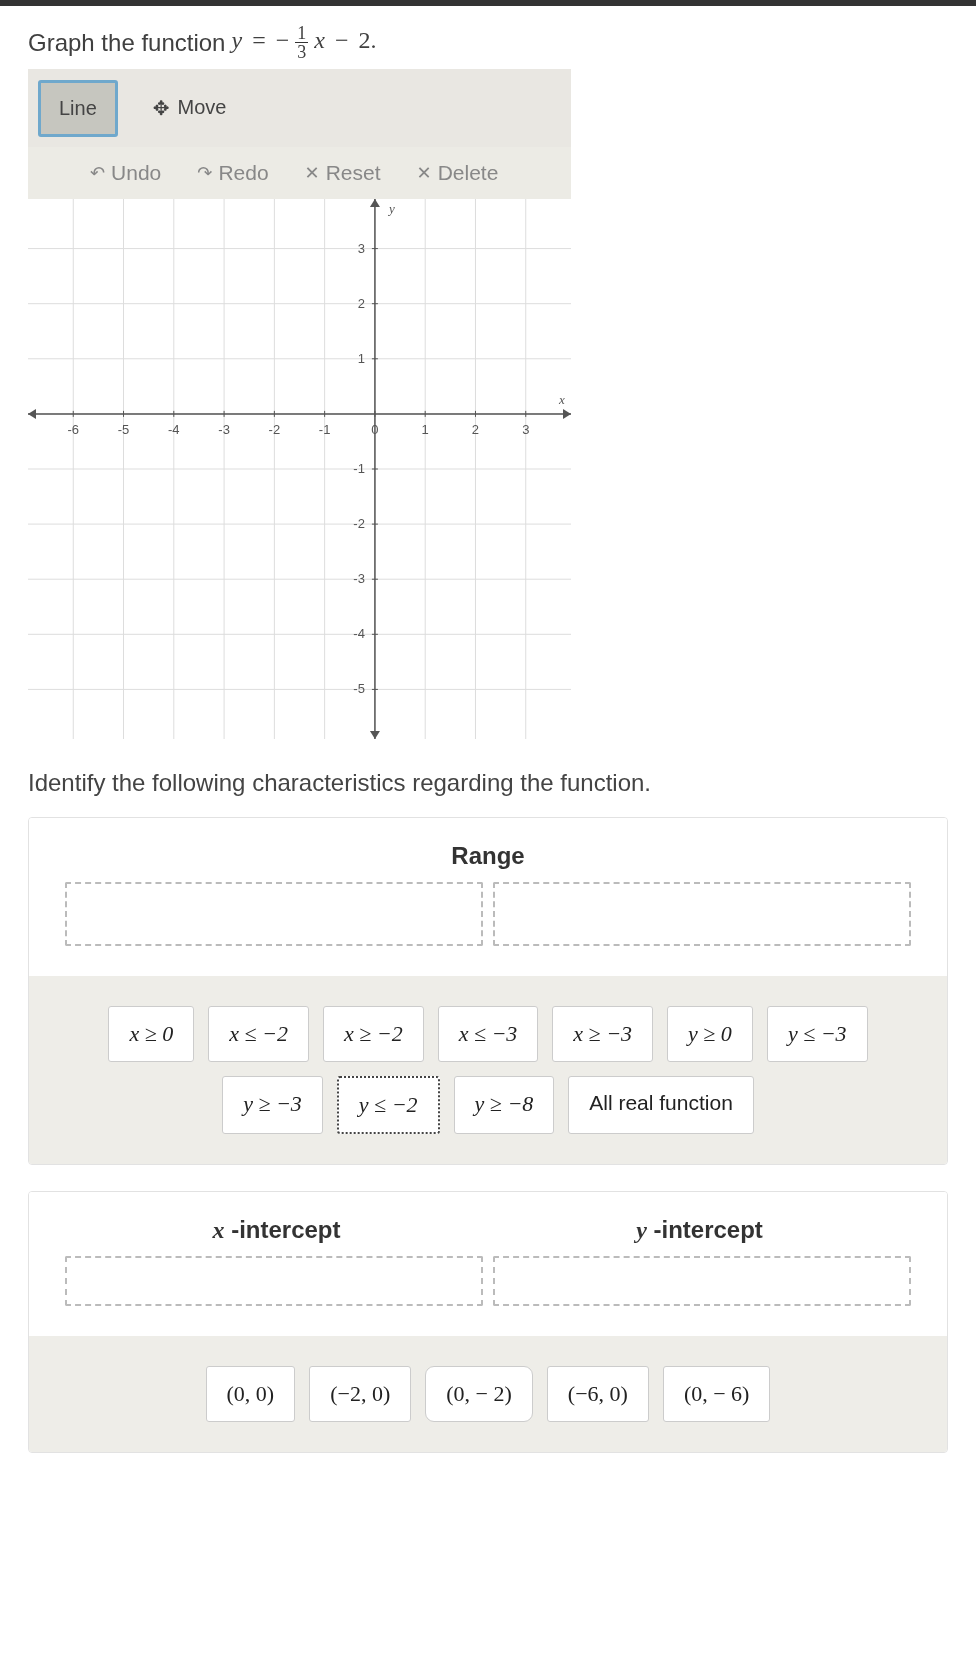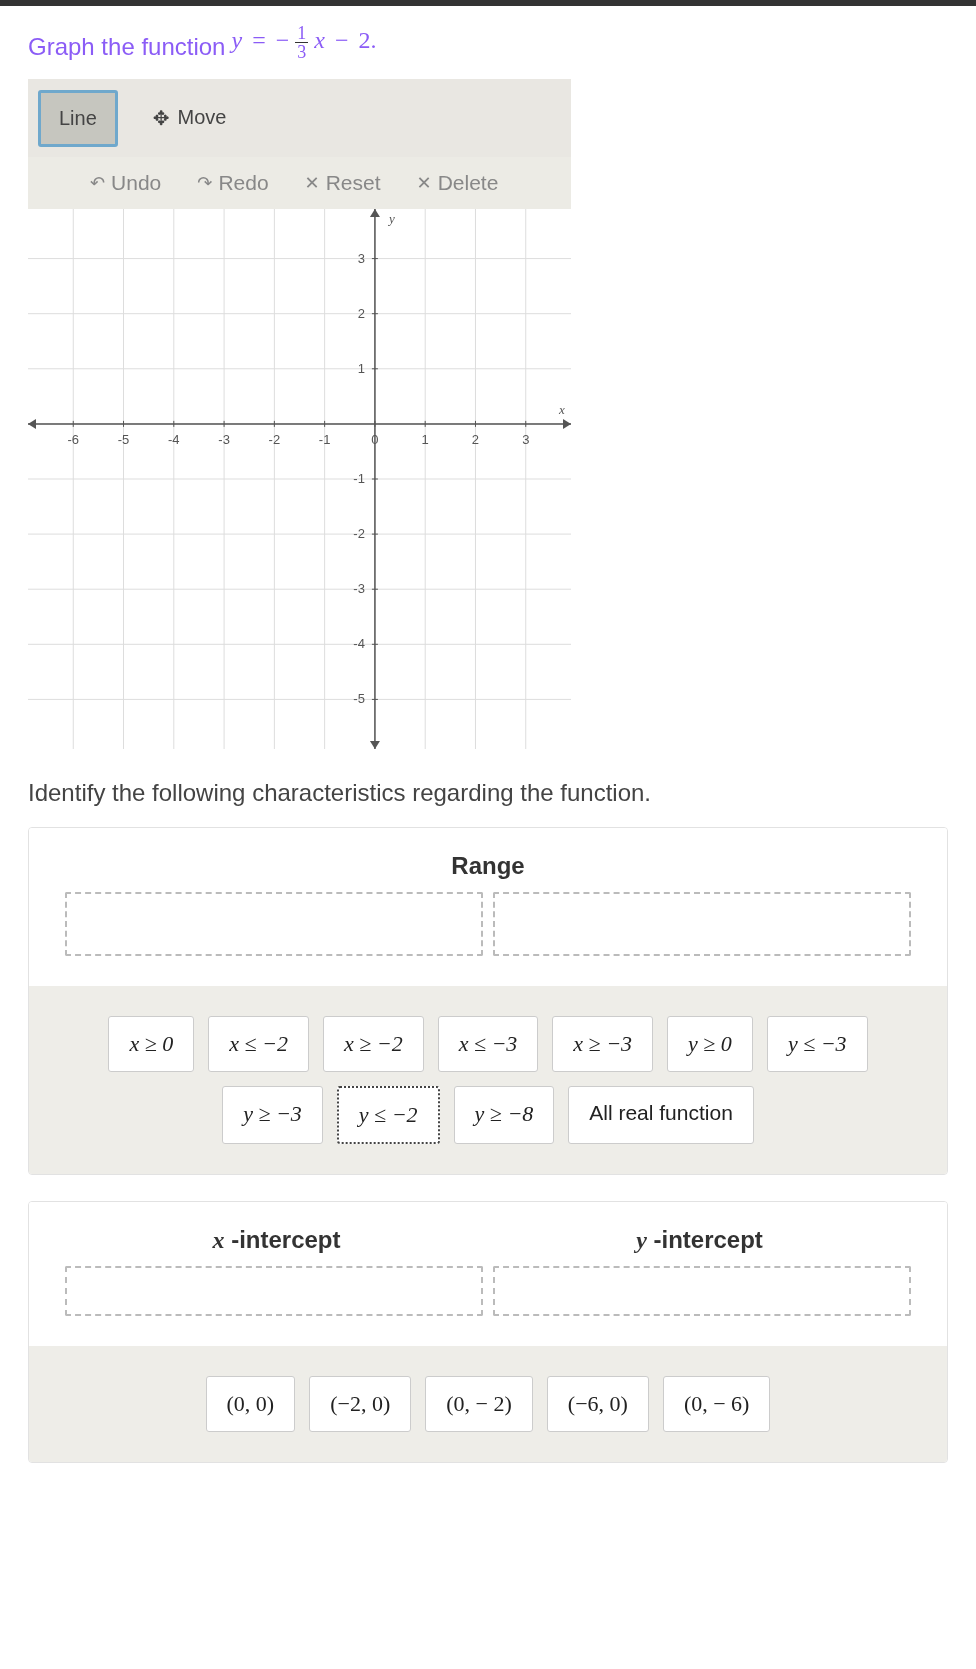--- a/index.html
+++ b/index.html
@@ -12,24 +12,24 @@
     .topbar {
       height: 6px;
       background: #333;
       width: 100%;
     }
     .content {
       padding: 18px 28px;
     }
     .prompt {
       font-size: 24px;
-      color: #8b5cf6;
-      margin-bottom: 18px;
+      color: #404040;
+      margin-bottom: 8px;
       display: flex;
-      align-items: flex-end;
+      align-items: center;
       gap: 6px;
     }
     .prompt .math { font-family: 'Times New Roman', serif; font-style: italic; }
     .frac {
       display: inline-flex;
       flex-direction: column;
       align-items: center;
       font-size: 18px;
       line-height: 1;
       vertical-align: middle;
@@ -292,19 +292,19 @@
         <div class="hcell"><span>y</span><span class="lbl"> -intercept</span></div>
       </div>
       <div class="drop-row">
         <div class="drop"></div>
         <div class="drop"></div>
       </div>
     </div>
     <div class="card-pool">
       <div class="chip" style="font-style:normal;">(0, 0)</div>
       <div class="chip" style="font-style:normal;">(−2, 0)</div>
-      <div class="chip" style="font-style:normal;">(0, − 2)</div>
+      <div class="chip" style="font-style:normal;border-radius:9px;">(0, − 2)</div>
       <div class="chip" style="font-style:normal;">(−6, 0)</div>
       <div class="chip" style="font-style:normal;">(0, − 6)</div>
     </div>
   </div>
 
 </div>
 
 </body></html>

